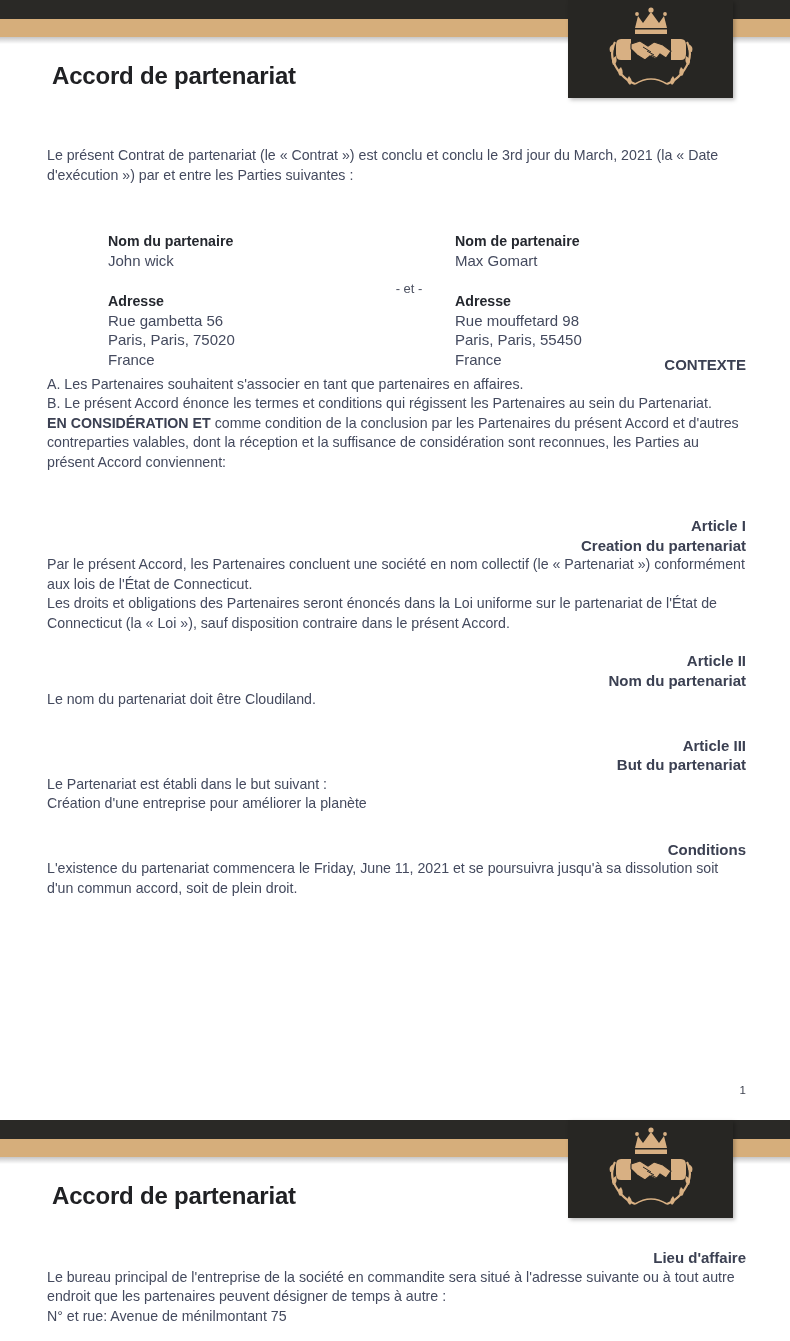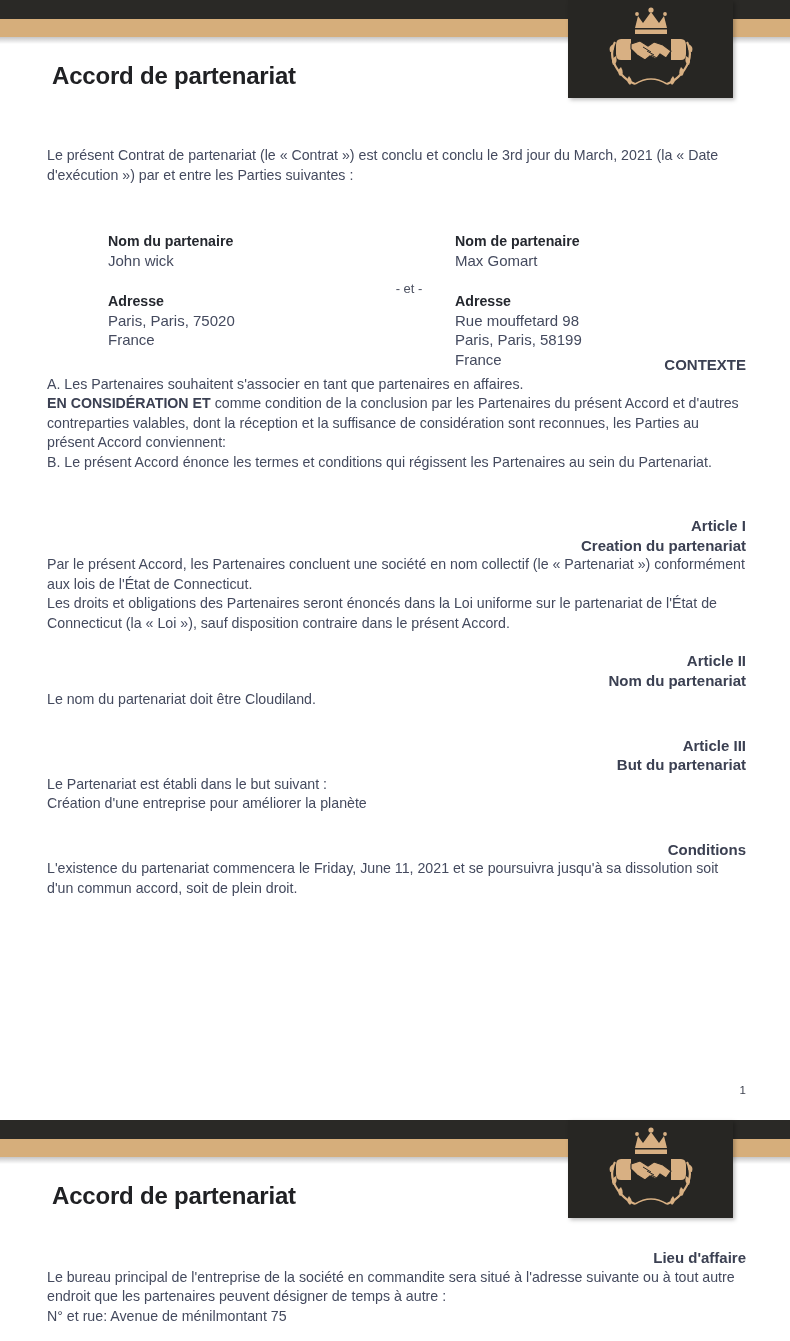--- a/index.html
+++ b/index.html
@@ -186,41 +186,42 @@
   <div class="body-wrap">
 
     <div class="intro para">Le présent Contrat de partenariat (le « Contrat ») est conclu et conclu le 3rd jour du March, 2021 (la « Date d'exécution ») par et entre les Parties suivantes :</div>
 
     <div class="parties">
       <div class="col col-left">
         <div class="field-label">Nom du partenaire</div>
         <div class="field-value">John wick</div>
         <div class="gap-block"></div>
         <div class="field-label">Adresse</div>
+        <div class="field-value">Rue gambetta 56</div>
         <div class="field-value">Paris, Paris, 75020</div>
         <div class="field-value">France</div>
       </div>
 
       <div class="et-sep">- et -</div>
 
       <div class="col col-right">
         <div class="field-label">Nom de partenaire</div>
         <div class="field-value">Max Gomart</div>
         <div class="gap-block"></div>
         <div class="field-label">Adresse</div>
         <div class="field-value">Rue mouffetard 98</div>
-        <div class="field-value">Paris, Paris, 58199</div>
+        <div class="field-value">Paris, Paris, 55450</div>
         <div class="field-value">France</div>
       </div>
     </div>
 
     <div class="sec-title">CONTEXTE</div>
     <div class="para">A. Les Partenaires souhaitent s'associer en tant que partenaires en affaires.</div>
+    <div class="para">B. Le présent Accord énonce les termes et conditions qui régissent les Partenaires au sein du Partenariat.</div>
     <div class="para"><span class="bold">EN CONSIDÉRATION ET</span><span> comme condition de la conclusion par les Partenaires du présent Accord et d'autres contreparties valables, dont la réception et la suffisance de considération sont reconnues, les Parties au présent Accord conviennent:</span></div>
-    <div class="para">B. Le présent Accord énonce les termes et conditions qui régissent les Partenaires au sein du Partenariat.</div>
 
     <div class="spacer-44"></div>
 
     <div class="sec-title">Article I</div>
     <div class="sec-title">Creation du partenariat</div>
     <div class="para">Par le présent Accord, les Partenaires concluent une société en nom collectif (le « Partenariat ») conformément aux lois de l'État de Connecticut.</div>
     <div class="para">Les droits et obligations des Partenaires seront énoncés dans la Loi uniforme sur le partenariat de l'État de Connecticut (la « Loi »), sauf disposition contraire dans le présent Accord.</div>
 
     <div class="spacer-18"></div>
 

